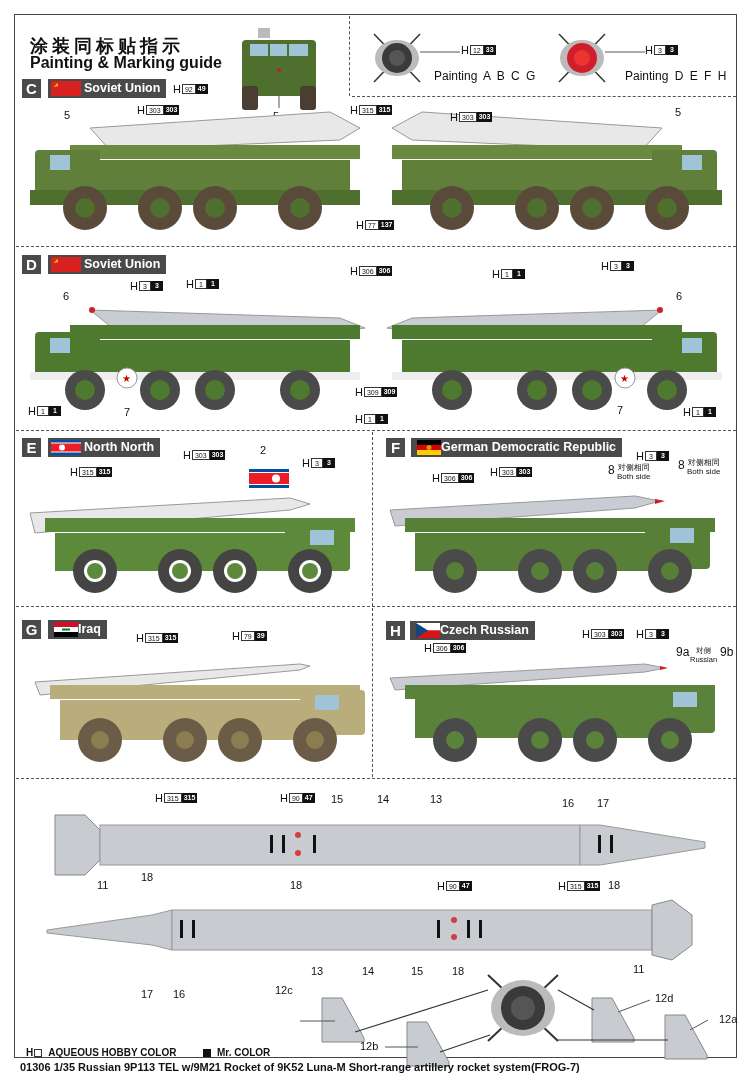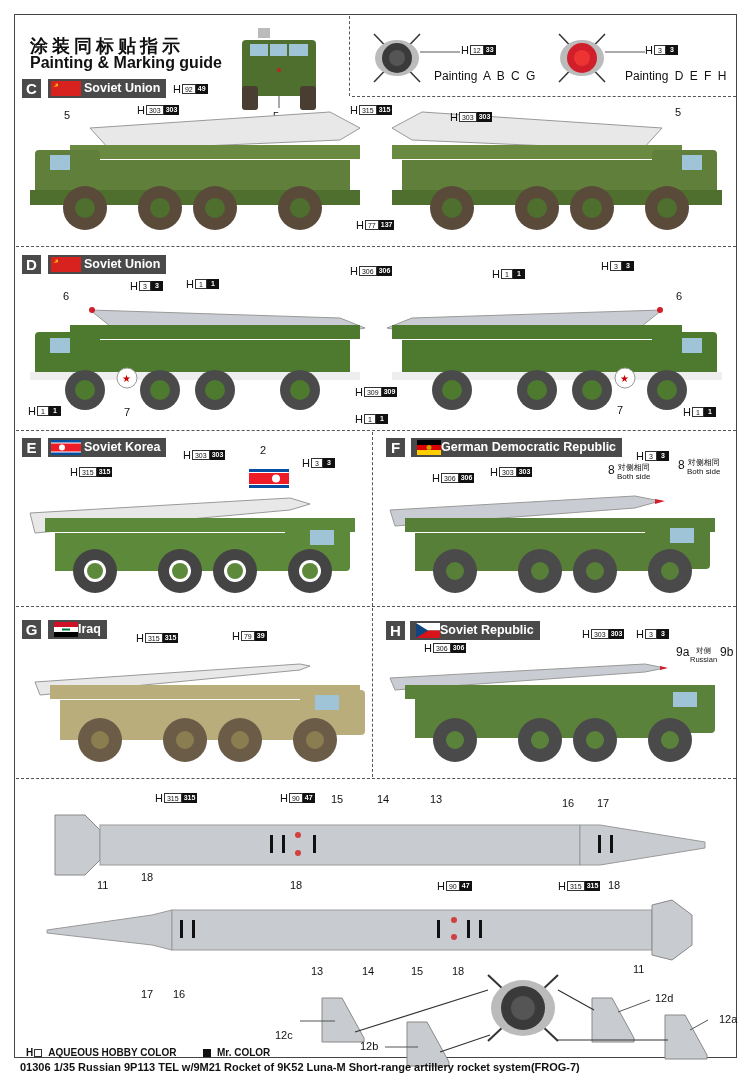--- a/index.html
+++ b/index.html
@@ -251,21 +251,21 @@
 <div class="num" style="left:617px;top:404px">7</div>
 
 <div class="letter" style="left:22px;top:438px">E</div>
 <div class="country" style="left:48px;top:438px">
   <svg class="flag" viewBox="0 0 30 15" width="30" height="15" style="position:absolute;left:3px;top:2px">
       <rect width="30" height="15" fill="#024fa2"></rect>
       <rect y="2.5" width="30" height="10" fill="#fff"></rect>
       <rect y="3.5" width="30" height="8" fill="#ed1c27"></rect>
       <circle cx="11" cy="7.5" r="3" fill="#fff"></circle>
     </svg>
-  <span>Soviet Korea</span>
+  <span>North North</span>
 </div>
 <svg style="left:25px;top:488px" width="340" height="110" viewBox="0 0 340 110">
   <path d="M5 25 L265 10 L285 16 L265 22 L10 45 Z" fill="#e8e8e8" stroke="#999"></path>
   <rect x="20" y="30" width="310" height="14" fill="#5d8a3a"></rect>
   <rect x="260" y="38" width="65" height="45" rx="4" fill="#5d8a3a"></rect>
   <rect x="285" y="42" width="24" height="15" fill="#9fc4d8"></rect>
   <rect x="30" y="45" width="250" height="38" fill="#5d8a3a"></rect>
   <circle cx="70" cy="83" r="22" fill="#444"></circle>
     <circle cx="70" cy="83" r="11" fill="#fff"></circle>
     <circle cx="70" cy="83" r="8" fill="#5d8a3a"></circle>
@@ -390,21 +390,21 @@
     <span class="b">39</span>
   </div>
 
 <div class="letter" style="left:386px;top:621px">H</div>
 <div class="country" style="left:410px;top:621px">
   <svg class="flag" viewBox="0 0 24 15" width="24" height="15" style="position:absolute;left:3px;top:2px">
       <rect width="24" height="7.5" fill="#fff"></rect>
       <rect y="7.5" width="24" height="7.5" fill="#d7141a"></rect>
       <path d="M0 0 L12 7.5 L0 15 Z" fill="#11457e"></path>
     </svg>
-  <span style="margin-left:-6px">Soviet Republic</span>
+  <span style="margin-left:-6px">Czech Russian</span>
 </div>
 <svg style="left:385px;top:660px" width="340" height="110" viewBox="0 0 340 110">
   <path d="M5 18 L260 4 L280 8 L260 12 L10 30 Z" fill="#c9ccd2" stroke="#999"></path>
   <path d="M275 6 L283 8 L275 10 Z" fill="#d01f2a"></path>
   <rect x="20" y="25" width="310" height="14" fill="#5b823a"></rect>
   <rect x="265" y="28" width="65" height="45" rx="4" fill="#5b823a"></rect>
   <rect x="288" y="32" width="24" height="15" fill="#9fc4d8"></rect>
   <rect x="30" y="38" width="250" height="40" fill="#5b823a"></rect>
   <circle cx="70" cy="80" r="22" fill="#4a4a4a"></circle>
     <circle cx="70" cy="80" r="9" fill="#5b823a"></circle>
@@ -522,21 +522,21 @@
 <svg style="left:0;top:0" width="752" height="1080">
   <line x1="355" y1="1032" x2="488" y2="990" stroke="#333" stroke-width="1.2"></line>
   <line x1="440" y1="1052" x2="490" y2="1035" stroke="#333" stroke-width="1.2"></line>
   <line x1="558" y1="990" x2="594" y2="1010" stroke="#333" stroke-width="1.2"></line>
   <line x1="558" y1="1040" x2="668" y2="1040" stroke="#333" stroke-width="1.2"></line>
   <line x1="300" y1="1021" x2="335" y2="1021" stroke="#555"></line>
   <line x1="385" y1="1047" x2="418" y2="1047" stroke="#555"></line>
   <line x1="650" y1="1000" x2="618" y2="1012" stroke="#555"></line>
   <line x1="708" y1="1020" x2="690" y2="1030" stroke="#555"></line>
 </svg>
-<div class="num" style="left:275px;top:1029px">12c</div>
+<div class="num" style="left:275px;top:984px">12c</div>
 <div class="num" style="left:360px;top:1040px">12b</div>
 <div class="num" style="left:655px;top:992px">12d</div>
 <div class="num" style="left:719px;top:1013px">12a</div>
 
 <div class="legend" style="left:26px;top:1047px">
   <span>H</span><span style="display:inline-block;width:8px;height:8px;border:1px solid #333;margin:0 6px 0 1px;vertical-align:middle"></span><span>AQUEOUS HOBBY COLOR</span>
 </div>
 <div class="legend" style="left:203px;top:1047px">
   <span style="display:inline-block;width:8px;height:8px;background:#111;margin-right:6px;vertical-align:middle"></span><span>Mr. COLOR</span>
 </div>

